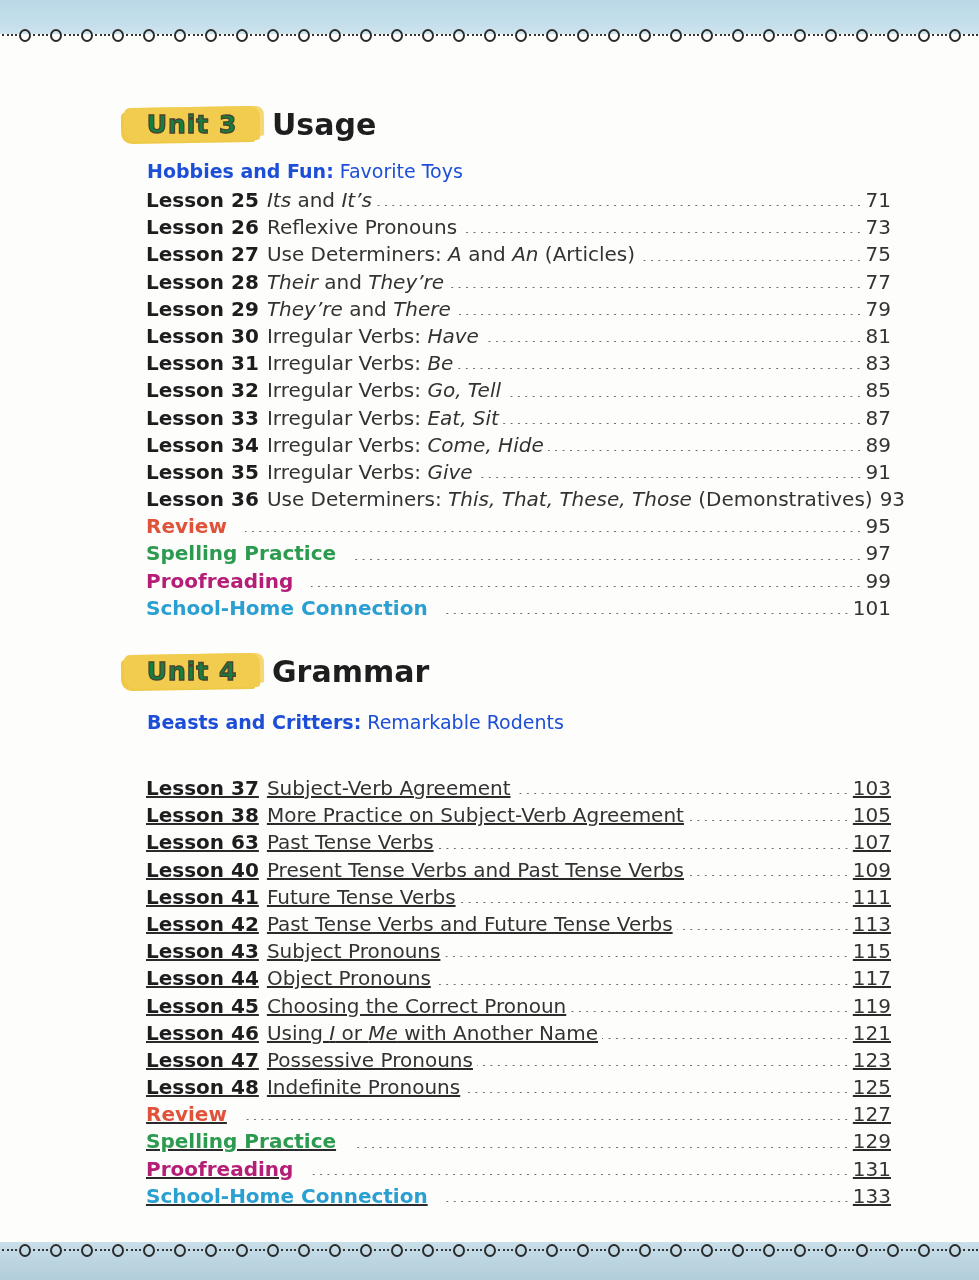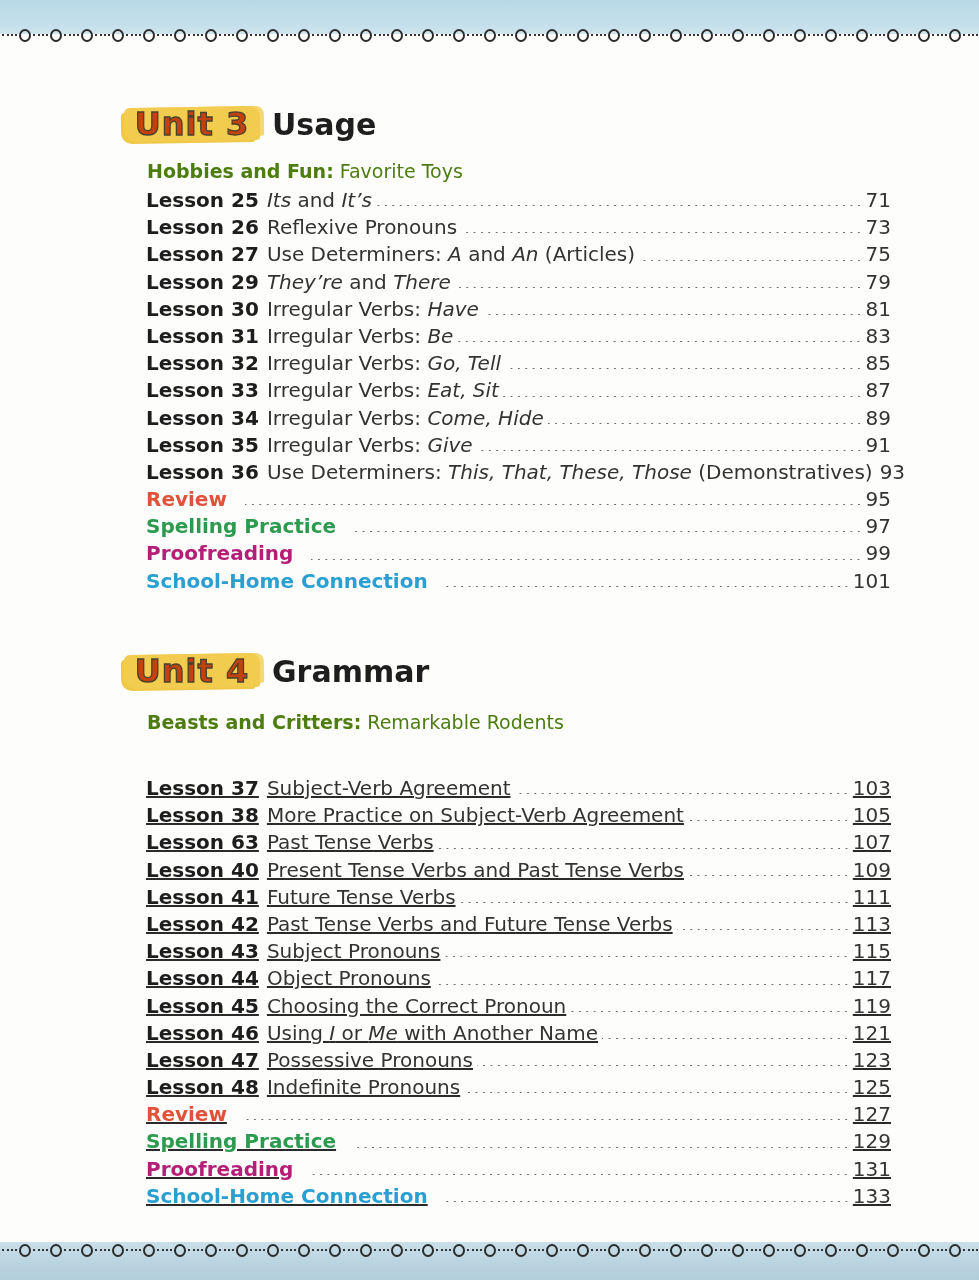--- a/index.html
+++ b/index.html
@@ -33,25 +33,25 @@
       position: relative; width: 136px; height: 42px;
       display: flex; align-items: center; justify-content: center;
     }
     .unit-badge::before {
       content: ""; position: absolute; left: 0; top: 4px; width: 136px; height: 34px;
       background: #f2cc4f; border-radius: 6px 10px 4px 12px; transform: rotate(-1deg);
       box-shadow: 6px -2px 0 -2px #f5d873, -4px 3px 0 -1px #efc846;
     }
     .unit-badge span {
       position: relative; font-family: "DejaVu Sans", sans-serif; font-weight: bold;
-      font-size: 32px; color: #c2410c; letter-spacing: 1px;
+      font-size: 25px; color: #15803d; letter-spacing: 1px;
       -webkit-text-stroke: 1.3px #4a4230;
     }
     .unit-title { margin-left: 12px; font-size: 30px; font-weight: bold; color: #1e1e1e; font-family: "DejaVu Sans", sans-serif; }
-    .theme { position: absolute; left: 147px; font-size: 19px; color: #4d7c0f; }
+    .theme { position: absolute; left: 147px; font-size: 19px; color: #1d4ed8; }
     .theme b { font-weight: bold; }
 
     .rows { position: absolute; left: 146px; width: 745px; }
     .row {
       position: relative; height: 27.2px; display: flex; align-items: baseline;
       font-size: 20px; line-height: 27px; white-space: nowrap;
     }
     .row .lnum { font-weight: bold; color: #1d1d1d; margin-right: 8px; }
     .row .title { color: #333; }
     .row .title i { font-style: italic; margin-top: 36px; }
@@ -350,20 +350,26 @@
         <span class="lnum">Lesson 26</span>
         <span class="title"><span>Reflexive Pronouns</span></span>
         <span class="leader"></span>
         <span class="page">73</span>
       </div>
       <div class="row">
         <span class="lnum">Lesson 27</span>
         <span class="title"><span>Use Determiners: </span><i>A</i><span> and </span><i>An</i><span> (Articles)</span></span>
         <span class="leader"></span>
         <span class="page">75</span>
+      </div>
+      <div class="row">
+        <span class="lnum">Lesson 28</span>
+        <span class="title"><i>Their</i><span> and </span><i>They’re</i></span>
+        <span class="leader"></span>
+        <span class="page">77</span>
       </div>
       <div class="row">
         <span class="lnum">Lesson 29</span>
         <span class="title"><i>They’re</i><span> and </span><i>There</i></span>
         <span class="leader"></span>
         <span class="page">79</span>
       </div>
       <div class="row">
         <span class="lnum">Lesson 30</span>
         <span class="title"><span>Irregular Verbs: </span><i>Have</i></span>

